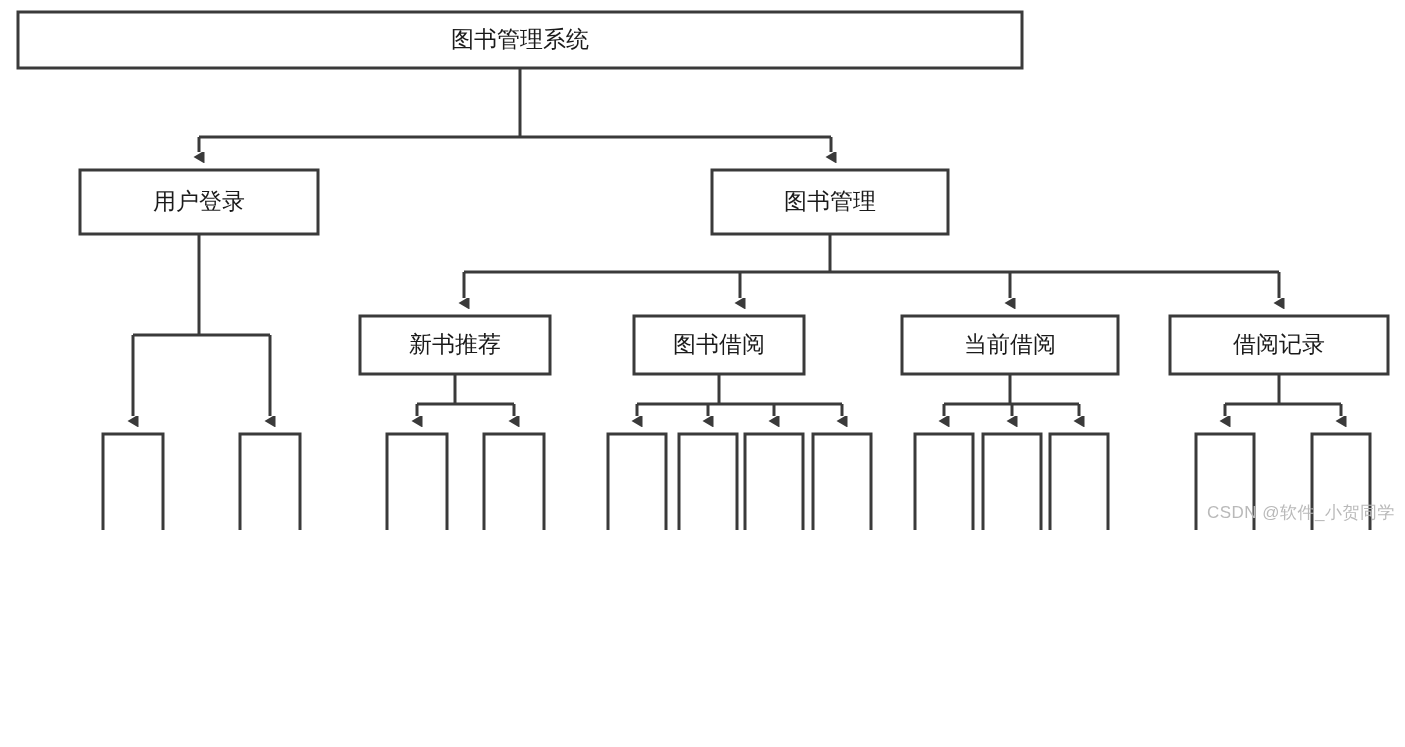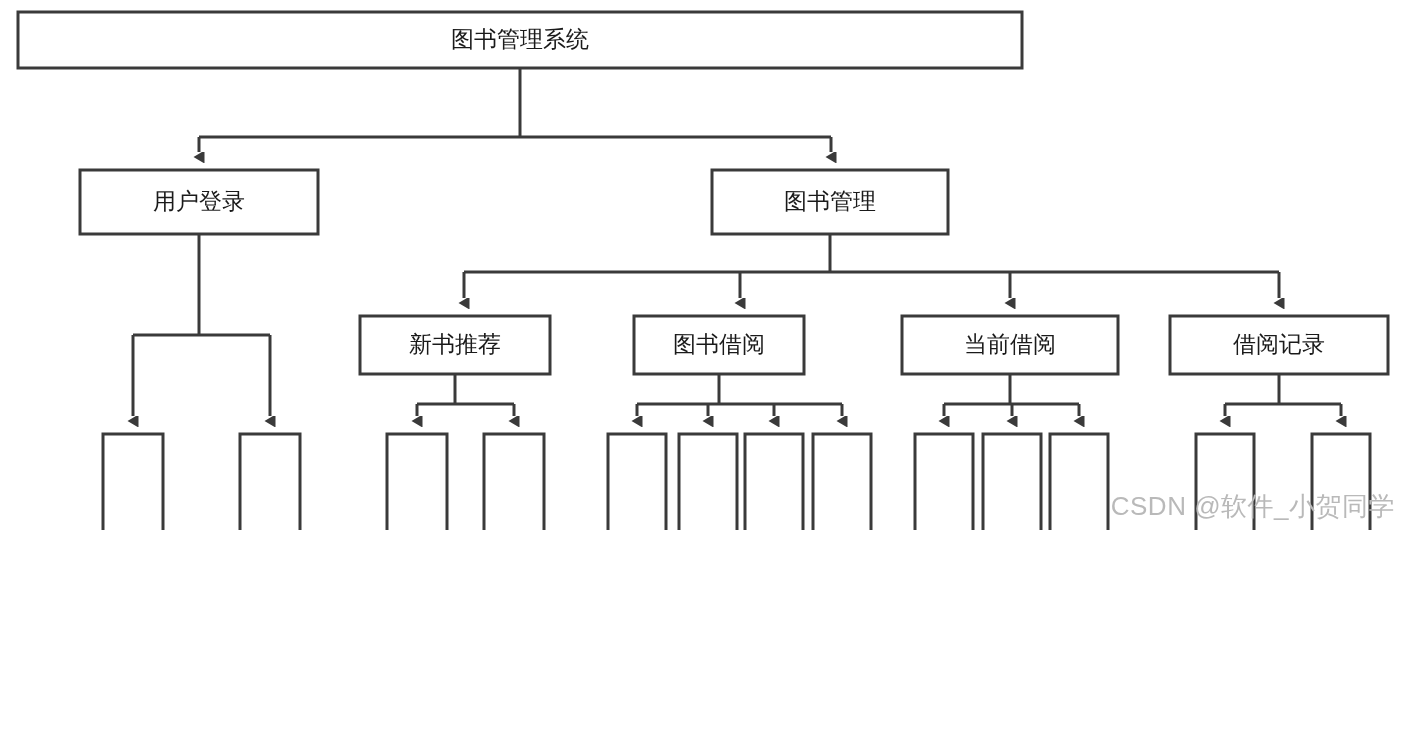--- a/index.html
+++ b/index.html
@@ -63,21 +63,21 @@
     justify-content: center;
     text-align: center;
     white-space: nowrap;
     pointer-events: none;
   }
   .watermark {
     position: absolute;
     right: 10px;
     bottom: 6px;
     font-family: "Liberation Sans", "DejaVu Sans", sans-serif;
-    font-size: 26px;
+    font-size: 17px;
     color: #b9b9b9;
     white-space: nowrap;
     letter-spacing: 0.5px;
   }
 </style>
 </head>
 <body>
 
 <div id="canvas">
 

